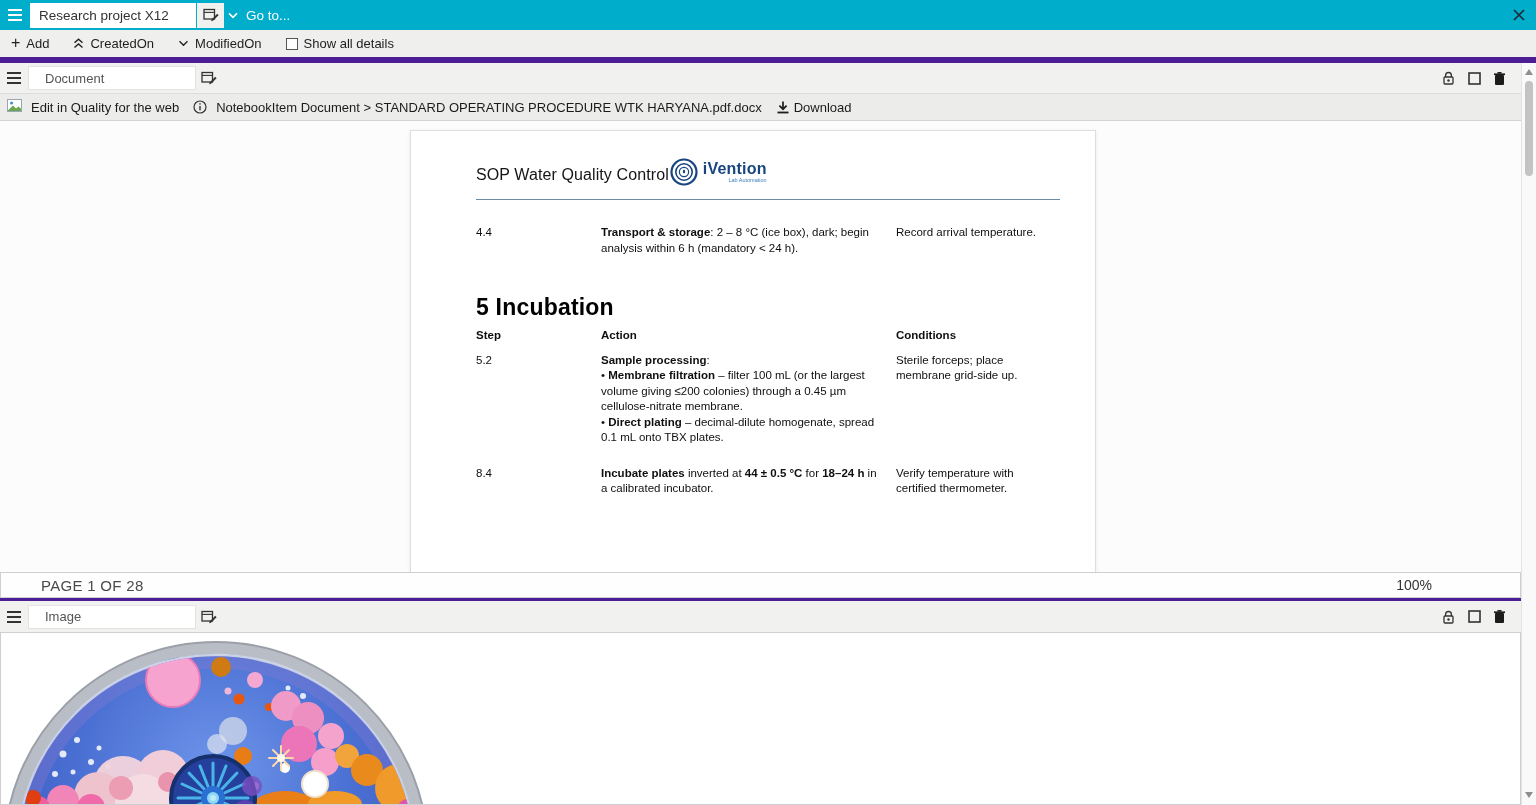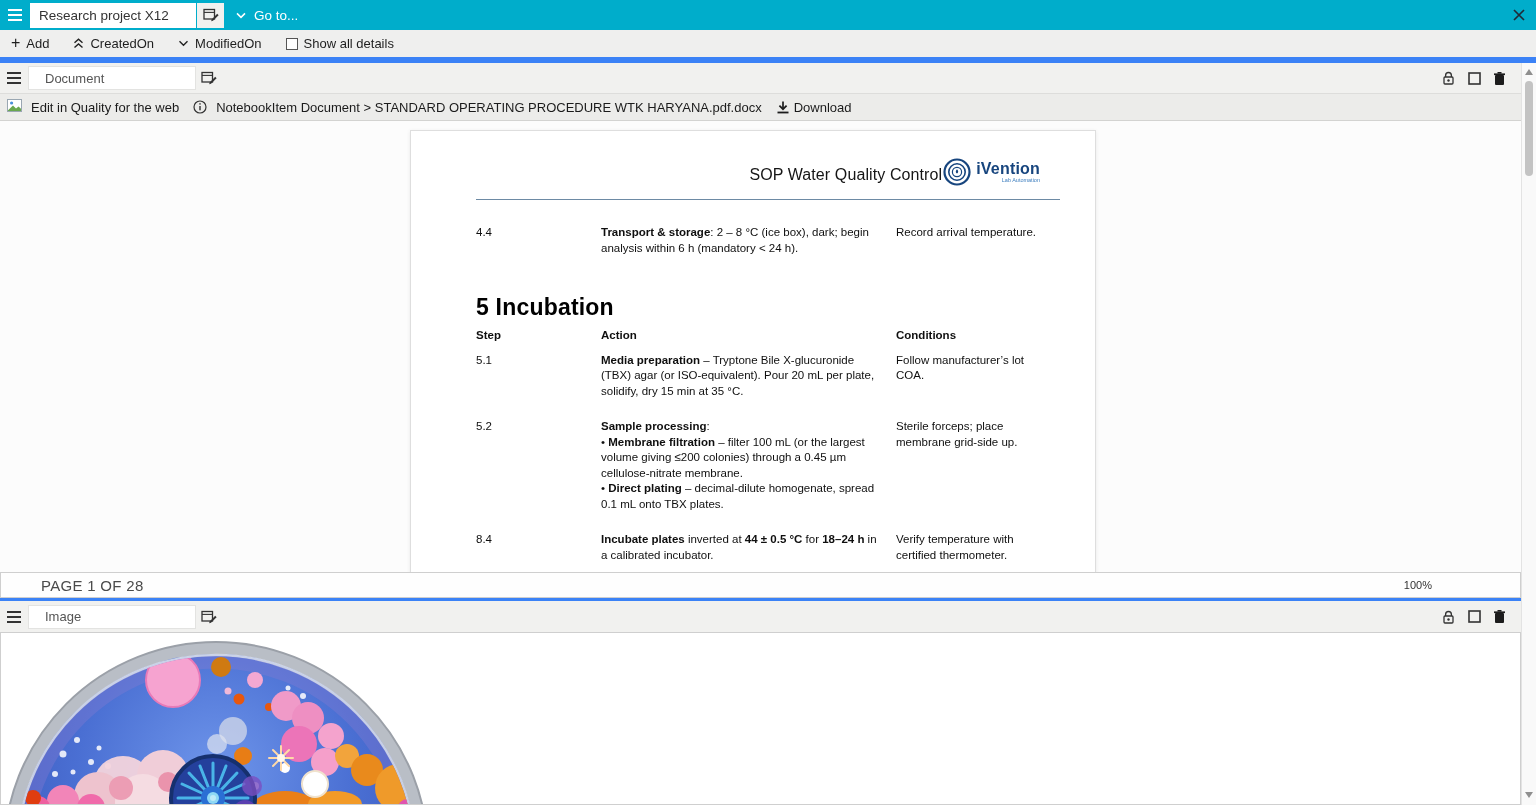--- a/index.html
+++ b/index.html
@@ -1,29 +1,29 @@
 <!DOCTYPE html>
 <html><head>
 <meta charset="utf-8">
 <style>
   * { margin:0; padding:0; box-sizing:border-box; }
   html,body { width:1536px; height:805px; overflow:hidden; background:#fff;
     font-family:"Liberation Sans", sans-serif; }
-  .app { position:relative; width:1536px; height:805px; background:#3b82f6; }
+  .app { position:relative; width:1536px; height:805px; background:#4c1d95; }
 
   
   .titlebar { position:absolute; top:0; left:0; right:0; height:30px; background:#00adcb;
     display:flex; align-items:center; }
   .tb-burger { width:30px; height:30px; display:flex; align-items:center; justify-content:center; cursor:pointer; }
   .tb-input { width:166px; height:25px; border:none; outline:none; background:#fff; color:#333;
     font-size:13.5px; padding:0 9px; font-family:inherit; }
   .tb-rename { width:27px; height:25px; margin-left:1px; background:#f1f1ef; border:none;
     display:flex; align-items:center; justify-content:center; cursor:pointer; }
   .tb-goto { display:flex; align-items:center; gap:8px; color:#fff; font-size:13.5px;
-    padding-left:12px; cursor:pointer; }
+    padding-left:4px; cursor:pointer; }
   .tb-close { margin-left:auto; margin-right:11px; cursor:pointer; display:flex; align-items:center; }
 
   
   .cmdbar { position:absolute; top:30px; left:0; right:0; height:27px; background:#efefee;
     display:flex; align-items:center; gap:24px; padding-left:11px; font-size:13px; color:#1e1e1e; }
   .cmd { display:flex; align-items:center; gap:6px; cursor:pointer; }
   .cmd .plus { font-size:16px; font-weight:400; line-height:1; margin-top:-2px; }
   .cb { width:12px; height:12px; border:1px solid #555; background:#fdfdfd; display:inline-block; }
 
   
@@ -45,21 +45,21 @@
   .ob-link { cursor:pointer; }
   .ob-crumb { color:#1b1b1b; }
   .ob-download { display:flex; align-items:center; gap:5px; cursor:pointer; margin-left:6px; }
 
   
   .doc-viewport { position:absolute; top:121px; left:0; right:15px; height:451px;
     background:#fcfcfc; overflow:hidden; }
   .page { position:absolute; left:410px; top:9px; width:686px; height:660px; background:#fff;
     border:1px solid #dedede; box-shadow:0 1px 4px rgba(0,0,0,.08);
     padding:26px 35px 0 65px; color:#111; }
-  .doc-head { display:flex; justify-content:flex-end; align-items:flex-start; }
+  .doc-head { display:flex; justify-content:flex-start; align-items:flex-start; }
   .doc-title { font-size:16px; color:#151515; padding-top:9px; letter-spacing:.1px; }
   .logo { display:flex; align-items:center; gap:4px; margin-right:20px; }
   .logo-txt { display:flex; flex-direction:column; align-items:flex-end; line-height:1; }
   .logo-name { font-size:16px; font-weight:700; color:#17457e; letter-spacing:.2px; }
   .logo-tag { font-size:5.5px; color:#3f7fbf; margin-top:1px; }
   .rule { border:none; border-top:1px solid #6d8aa4; margin-top:12px; }
 
   .doc-grid { display:grid; grid-template-columns:125px 295px 165px; font-size:11.5px;
     line-height:15.5px; color:#0f0f0f; }
   .doc-grid .cell { padding-right:12px; }
@@ -67,21 +67,21 @@
   .sec-heading { font-size:23px; font-weight:700; color:#000; margin:38px 0 7px; letter-spacing:.2px; }
   .hdr-row { font-weight:700; margin-bottom:9px; }
   .doc-row { margin-bottom:20px; }
   .doc-row p { margin:0; }
   .doc-row b { font-weight:700; }
 
   
   .doc-status { position:absolute; top:572px; left:0; right:15px; height:26px; background:#fefefe;
     border:1px solid #cfcfcf; display:flex; align-items:center; }
   .ds-page { margin-left:40px; font-size:15px; color:#4a4a4a; letter-spacing:.3px; }
-  .ds-zoom { margin-left:auto; margin-right:88px; font-size:11px; color:#333;text-align:center; }
+  .ds-zoom { margin-left:auto; margin-right:88px; font-size:14px; color:#333;text-align:center; }
 
   
   .img-header { top:601px; height:31px; }
   .img-body { position:absolute; top:632px; left:0; right:15px; bottom:0; background:#fff;
     border:1px solid #cfcfcf; overflow:hidden; }
   .petri { position:absolute; left:2px; top:3px; }
 
   
   .scrollbar { position:absolute; top:63px; right:0; width:15px; bottom:0; background:#f9f9f9;
     border-left:1px solid #e3e3e3; }
@@ -249,27 +249,20 @@
 
       <div class="sec-heading">5 Incubation</div>
 
       <div class="doc-grid hdr-row">
         <div class="cell">Step</div>
         <div class="cell">Action</div>
         <div class="cell">Conditions</div>
       </div>
 
       <div>
-          <div class="doc-grid doc-row">
-            <div class="cell step">5.1</div>
-            <div class="cell action">
-              <p><b>Media preparation</b><span> – Tryptone Bile X-glucuronide (TBX) agar (or ISO-equivalent). Pour 20 mL per plate, solidify, dry 15 min at 35 °C.</span></p>
-            </div>
-            <div class="cell cond">Follow manufacturer’s lot COA.</div>
-          </div>
           <div class="doc-grid doc-row">
             <div class="cell step">5.2</div>
             <div class="cell action">
               <p><b>Sample processing</b><span>:</span></p>
               <p><span>• </span><b>Membrane filtration</b><span> – filter 100 mL (or the largest volume giving ≤200 colonies) through a 0.45 µm cellulose-nitrate membrane.</span></p>
               <p><span>• </span><b>Direct plating</b><span> – decimal-dilute homogenate, spread 0.1 mL onto TBX plates.</span></p>
             </div>
             <div class="cell cond">Sterile forceps; place membrane grid-side up.</div>
           </div>
           <div class="doc-grid doc-row">

